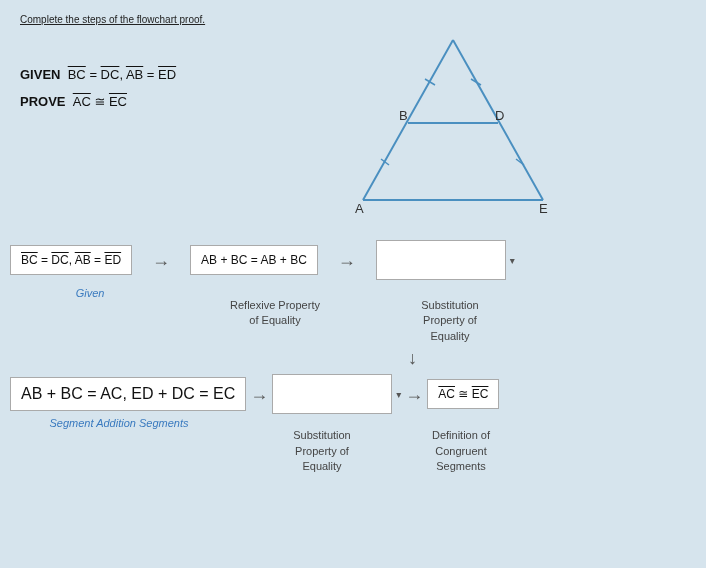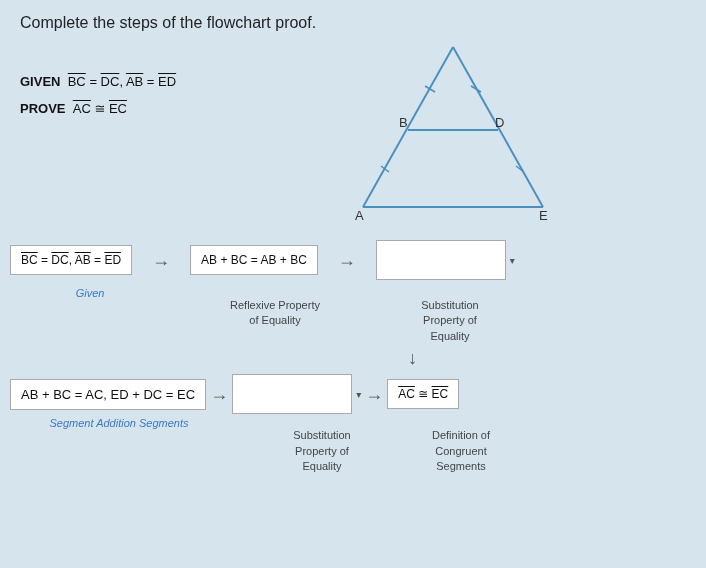--- a/index.html
+++ b/index.html
@@ -15,23 +15,24 @@
     }
 
     .page {
       padding: 14px 20px;
       width: 100%;
       height: 100%;
       position: relative;
     }
 
     .title {
-      font-size: 16px;
+      font-size: 10px;
       color: #222;
       margin-bottom: 10px;
+      text-decoration: underline;
     }
 
     .content-area {
       display: flex;
       flex-direction: row;
       align-items: flex-start;
       gap: 0;
     }
 
     .left-panel {
@@ -240,21 +241,21 @@
         </div>
       </div>
     </div>
 
     <div class="flow-arrow-down">↓</div>
 
     <div style="display:flex; flex-direction:column; margin-top:2px;">
       <div class="flow-row2">
 
         <div class="box-with-label">
-          <div class="flow-box" style="font-size:13px;">
+          <div class="flow-box" style="font-size:16px;">
             AB + BC = AC, ED + DC = EC
           </div>
         </div>
 
         <div class="flow-arrow">→</div>
 
         <div style="display:flex; align-items:center;">
           <div class="flow-box empty" style="min-width:120px; min-height:40px;"></div>
           <span class="dropdown-arrow">▾</span>
         </div>

